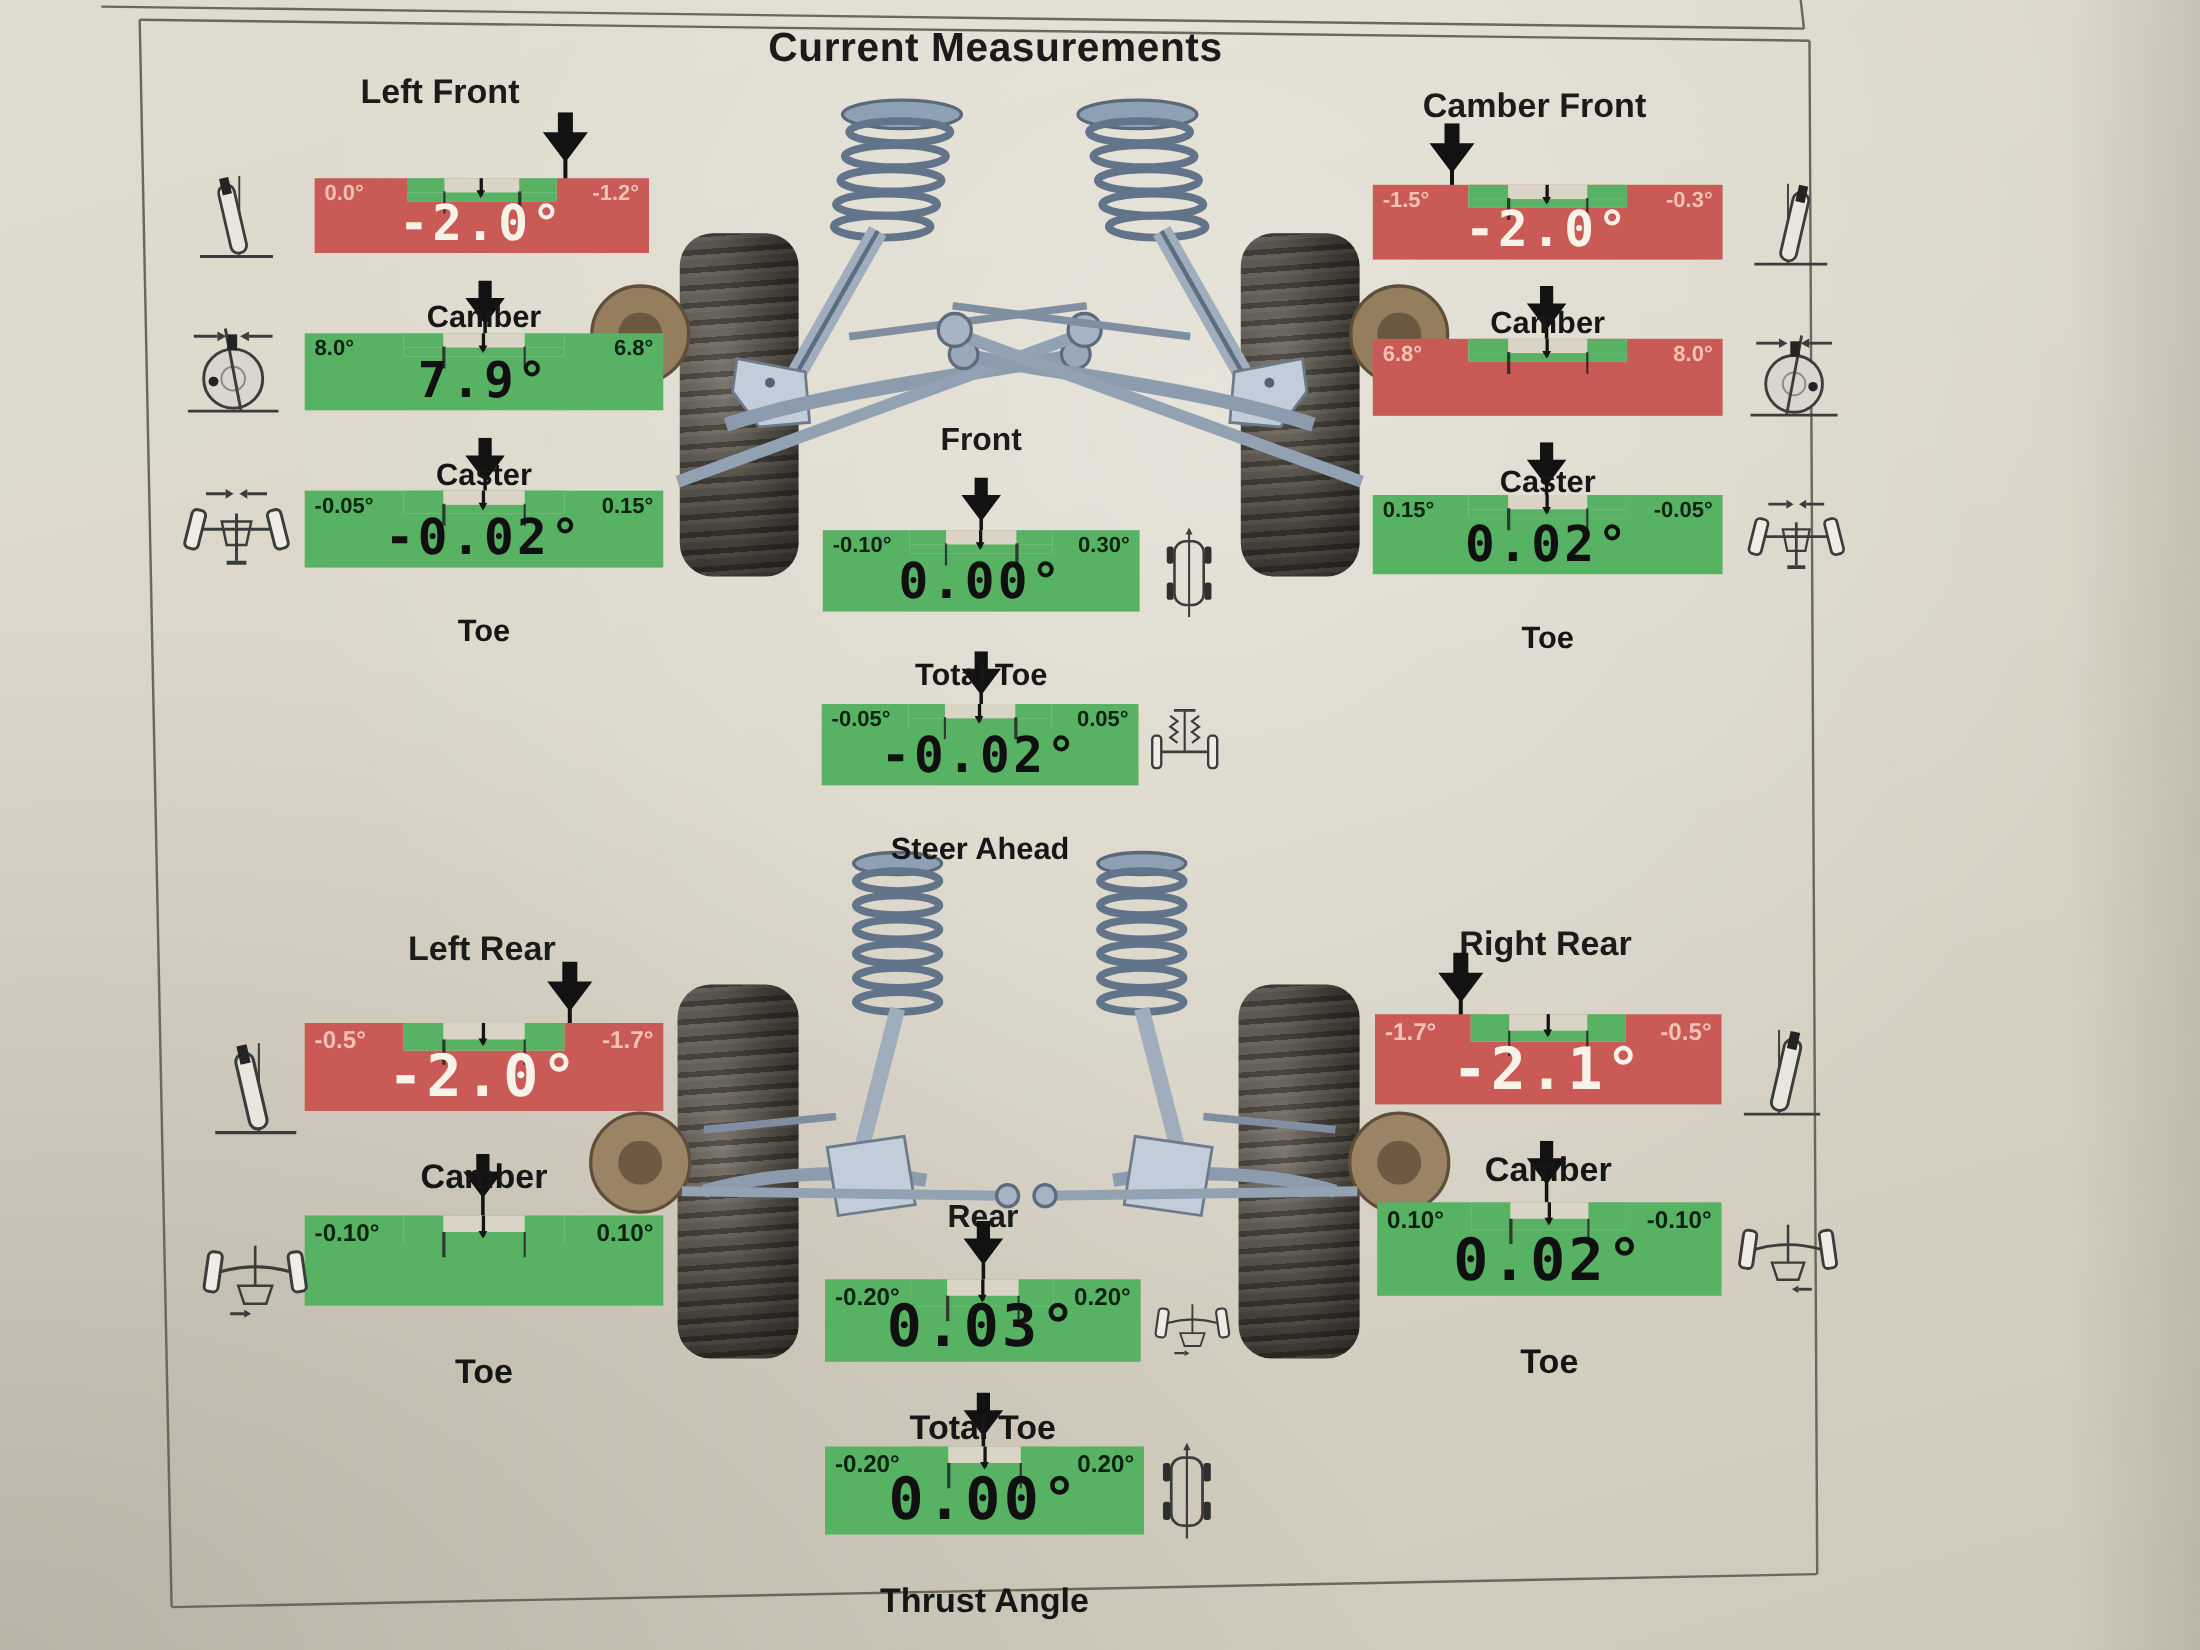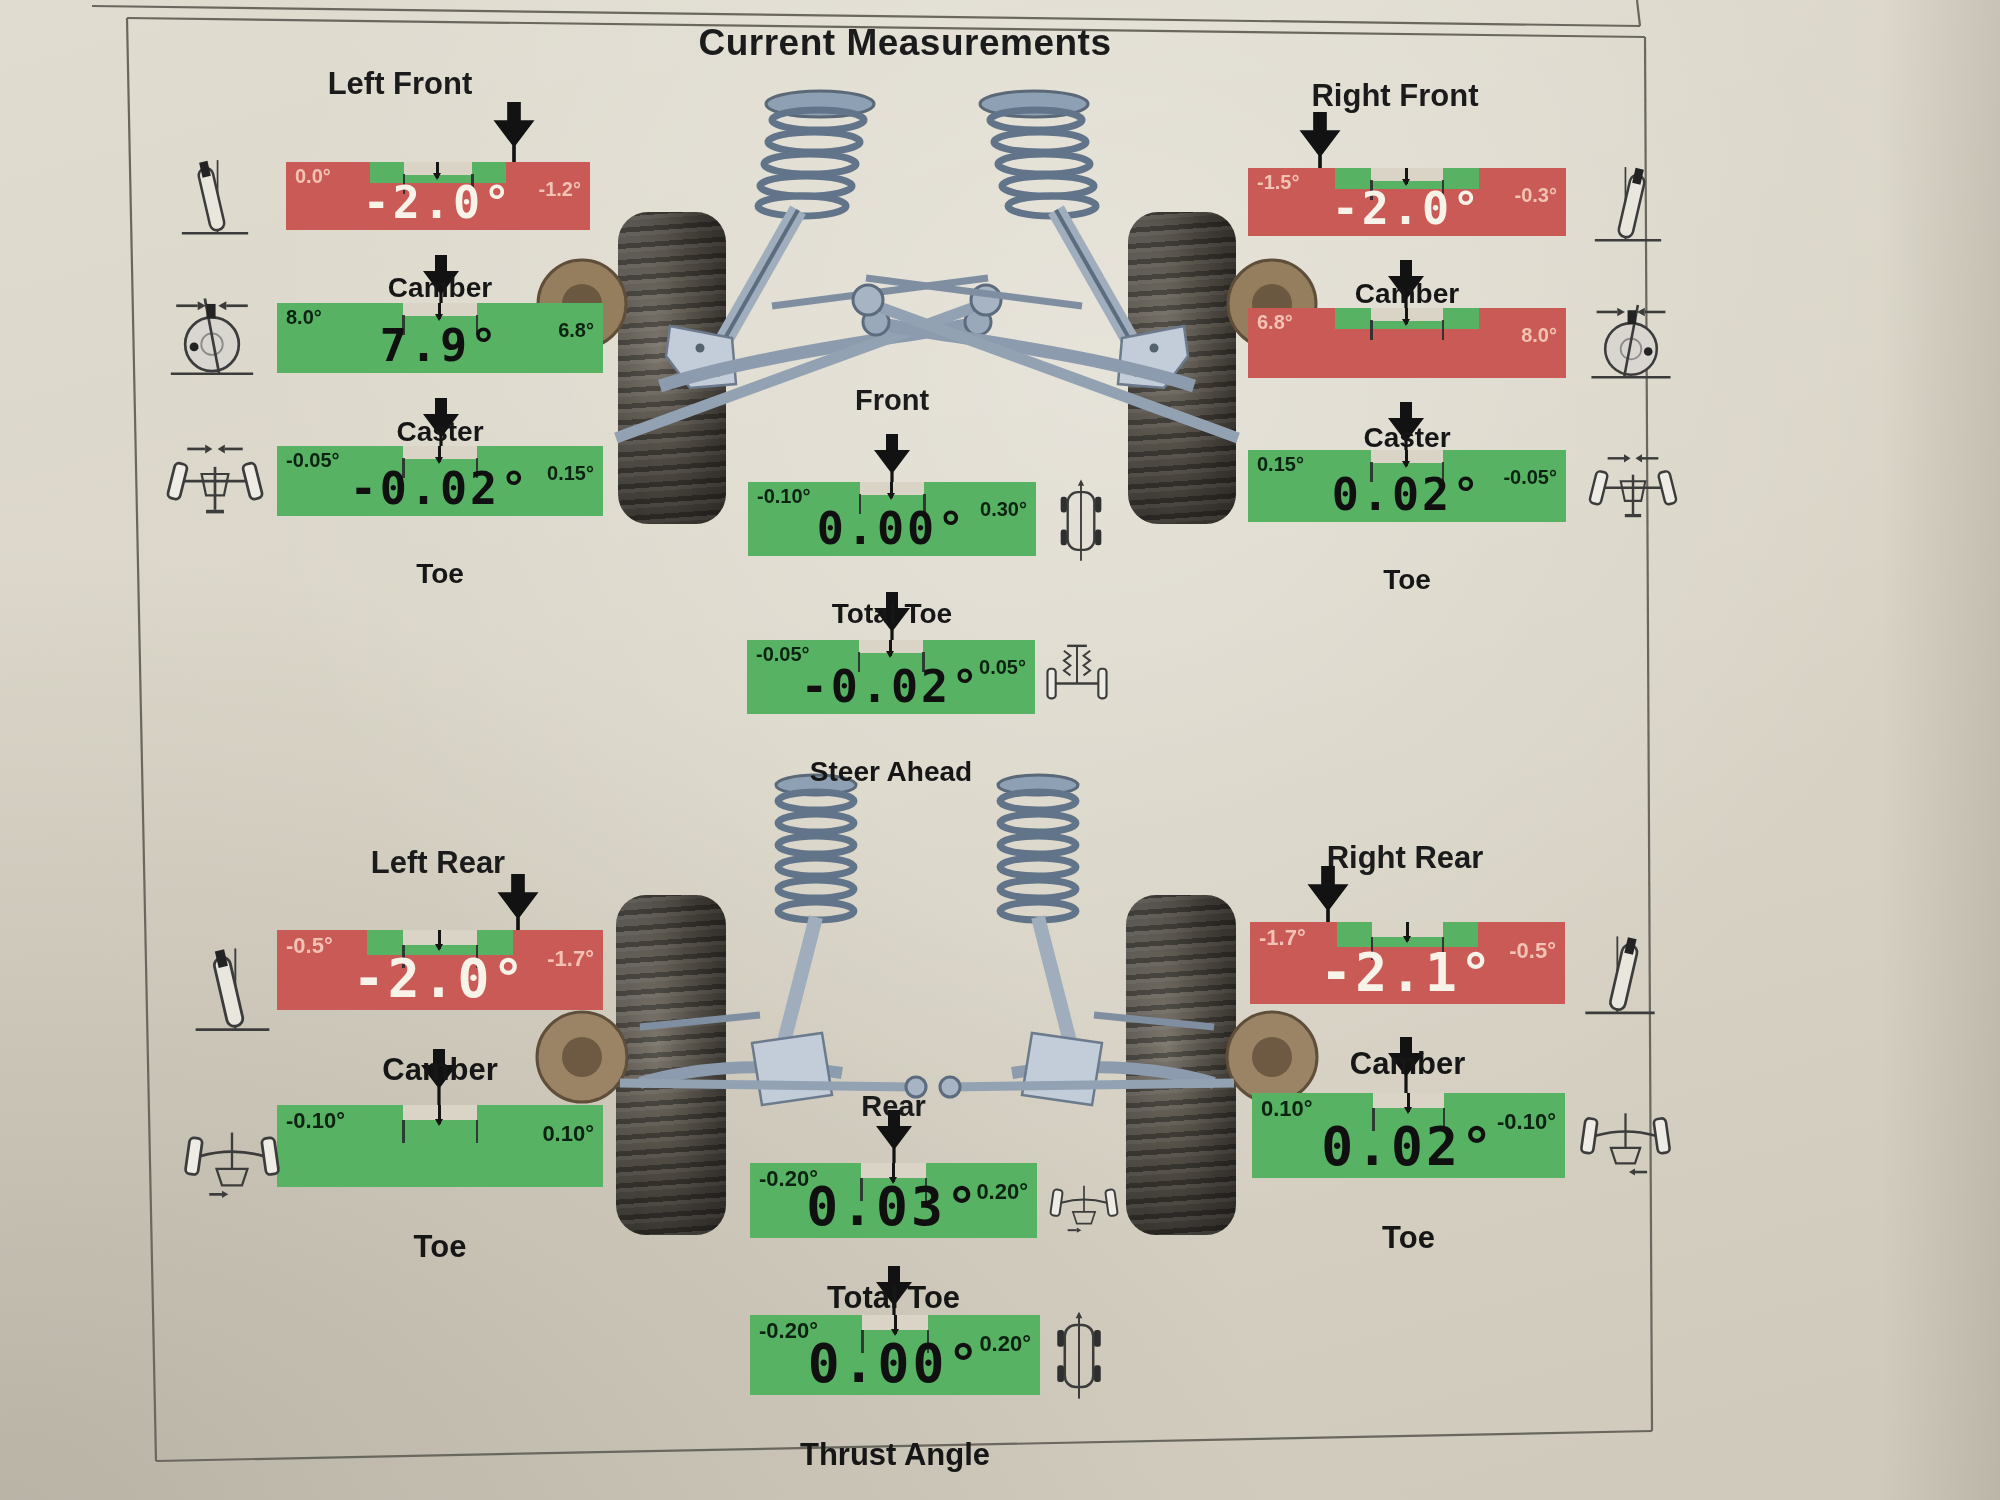--- a/index.html
+++ b/index.html
@@ -34,21 +34,21 @@
   .notch .tab{position:absolute;top:0;width:25%;height:62%;background:var(--green);}
   .notch .tab.l{left:0;} .notch .tab.r{right:0;}
   .notch .band{position:absolute;bottom:0;left:0;right:0;height:40%;background:var(--green);}
   .ntick{position:absolute;top:58%;width:2.4px;height:95%;background:#26262a;opacity:.85;}
   .ntick.ntl{left:calc(25% - 1px);} .ntick.ntr{left:calc(75% - 1px);}
   .pin{position:absolute;left:50%;top:0;width:3px;height:74%;margin-left:-1.5px;background:#141414;}
   .pin::after{content:'';position:absolute;bottom:-6px;left:-3px;
     border:4.5px solid transparent;border-top:7px solid #141414;}
   .corner{position:absolute;top:3px;font-weight:700;font-size:20px;}
   .gauge.tall .corner{font-size:22px;}
-  .corner.cl{left:9px;} .corner.cr{right:9px;text-align:left;margin-top:13px;}
+  .corner.cl{left:9px;} .corner.cr{right:9px;text-align:left;}
   .gauge.red .corner{color:#f2c2b4;}
   .gauge.green .corner{color:#0d2312;}
   .value{position:absolute;bottom:1px;width:100%;text-align:center;
     font-family:"DejaVu Sans Mono", monospace;font-weight:700;font-size:45px;letter-spacing:3px;}
   .gauge.tall .value{font-size:53px;}
   .gauge.red .value{color:#f8f3e9;}
   .gauge.green .value{color:#101010;}
 
   
   .fat-arrow{position:absolute;width:36px;height:58px;}
@@ -210,21 +210,21 @@
     <line x1="240" y1="250" x2="120" y2="262" stroke="#7f8fa1" stroke-width="7"></line>
   </g>
   <use href="#rhalf" transform="translate(814,0) scale(-1,1)"></use>
   <line x1="100" y1="318" x2="392" y2="322" stroke="#93a2b3" stroke-width="9"></line>
   <line x1="428" y1="322" x2="714" y2="318" stroke="#93a2b3" stroke-width="9"></line>
   <circle cx="396" cy="322" r="10" fill="#a7b4c3" stroke="#5c6b7e" stroke-width="3"></circle>
   <circle cx="430" cy="322" r="10" fill="#a7b4c3" stroke="#5c6b7e" stroke-width="3"></circle>
 </svg>
 
 <div class="heading h-corner" style="left:237px;top:66px;width:326px;">Left Front</div>
-<div class="heading h-corner" style="left:1232px;top:78px;width:326px;">Right Front</div>
+<div class="heading h-corner" style="left:1232px;top:78px;width:326px;">Camber Front</div>
 <div class="heading h-axis" style="left:748px;top:384px;width:288px;">Front</div>
 <div class="heading h-corner" style="left:275px;top:845px;width:326px;">Left Rear</div>
 <div class="heading h-corner" style="left:1242px;top:840px;width:326px;">Right Rear</div>
 <div class="heading h-axis" style="left:750px;top:1090px;width:287px;">Rear</div>
 
 <div class="fat-arrow lg" style="left:492px;top:102px;"><svg viewBox="0 0 36 58">
       <path d="M12 0h12v16h12L18 40 0 16h12z"></path>
       <rect x="16.4" y="38" width="3.2" height="20"></rect>
     </svg></div>
 <div class="fat-arrow" style="left:423px;top:255px;"><svg viewBox="0 0 36 58">

